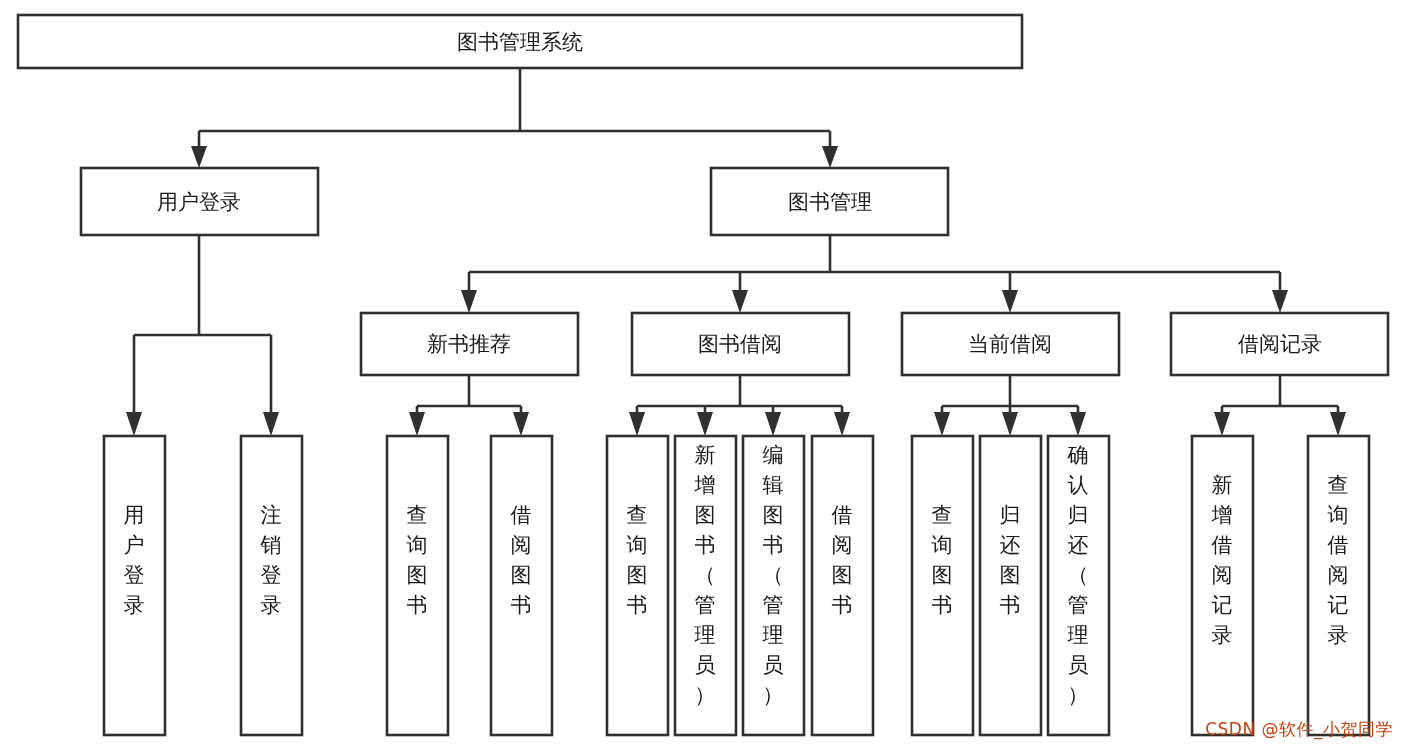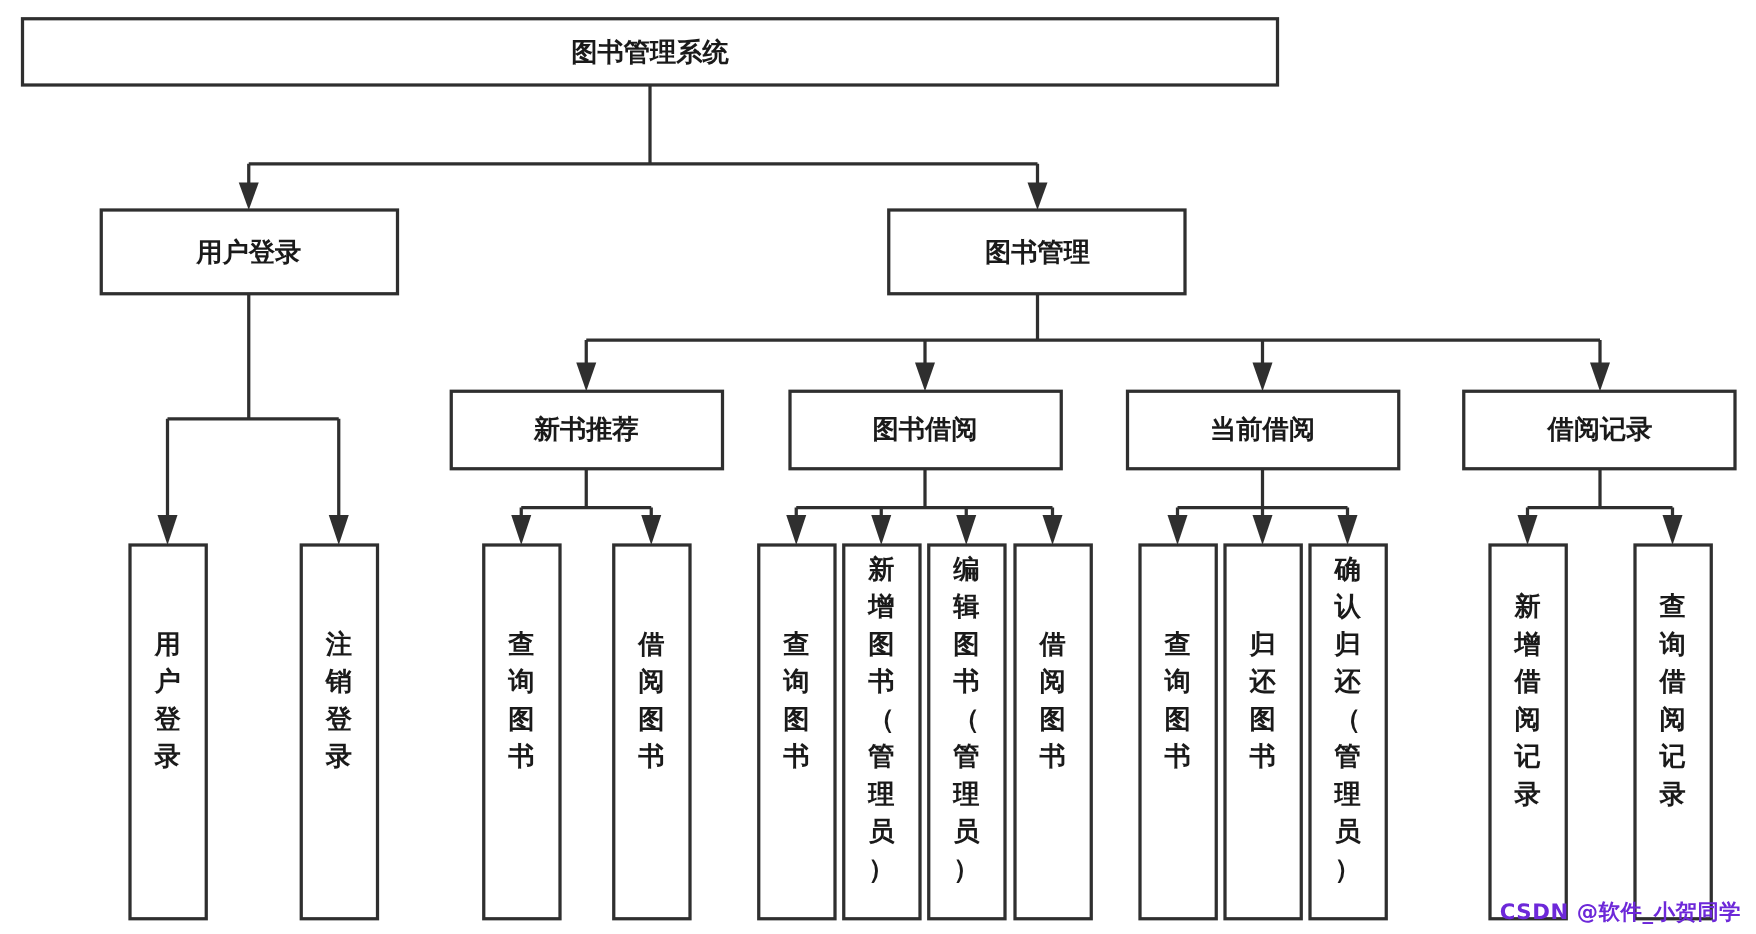--- a/index.html
+++ b/index.html
@@ -11,21 +11,20 @@
   body {
     width: 1405px;
     height: 747px;
     font-family: "DejaVu Sans", "Liberation Sans", sans-serif;
     overflow: hidden;
   }
   #diagram-root {
     position: relative;
     width: 1405px;
     height: 747px;
-    font-weight: bold;
   }
   svg.flowchart {
     display: block;
     width: 1405px;
     height: 747px;
   }
   .node-box {
     fill: #ffffff;
     stroke: #2f2f2f;
     stroke-width: 2.6;
@@ -52,21 +51,21 @@
     font-family: "DejaVu Sans", "Liberation Sans", sans-serif;
     font-size: 21px;
     text-anchor: middle;
   }
   .watermark {
     position: absolute;
     right: 12px;
     bottom: 6px;
     font-family: "DejaVu Sans", "Liberation Sans", sans-serif;
     font-size: 17px;
-    color: #6d28d9;
+    color: #c2410c;
     letter-spacing: 0.5px;
     white-space: nowrap;
     pointer-events: none;
   }
 </style>
 </head>
 <body>
 
 <div id="diagram-root">
 

